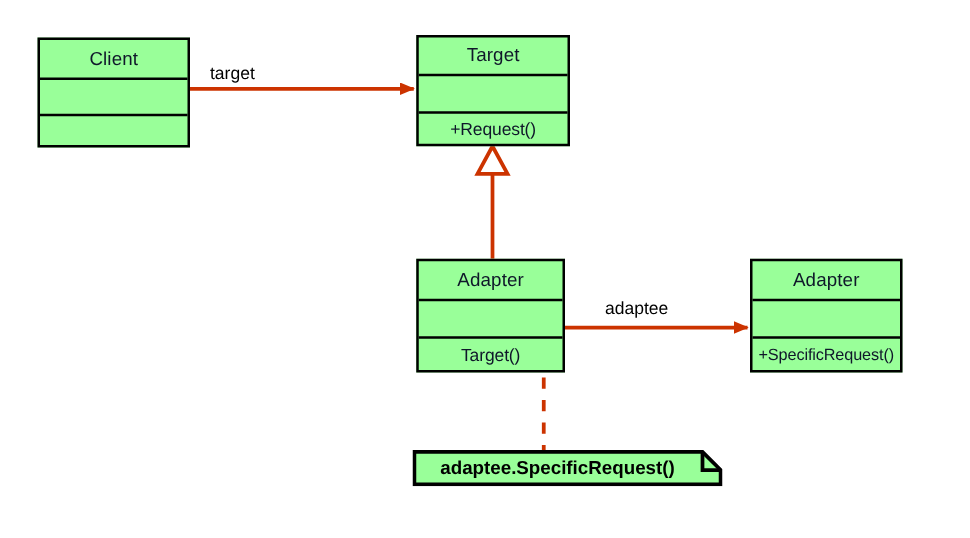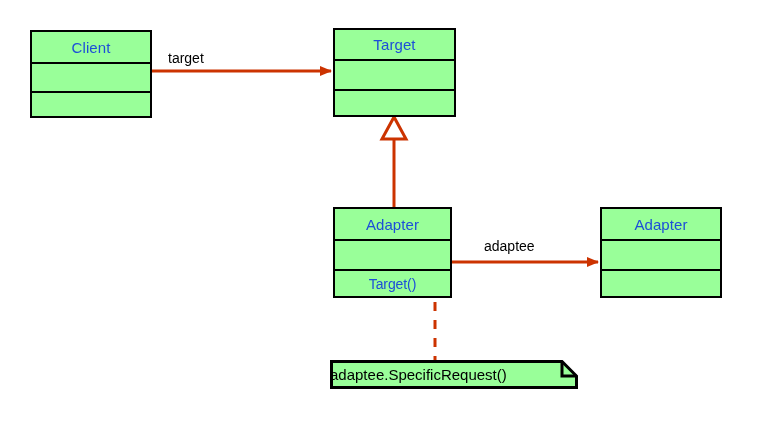--- a/index.html
+++ b/index.html
@@ -23,21 +23,21 @@
     border: 2px solid #000000;
     background: #99ff99;
     display: flex;
     flex-direction: column;
   }
   .uml-row {
     box-sizing: border-box;
     display: flex;
     align-items: center;
     justify-content: center;
-    color: #1d4ed8;
+    color: #0f172a;
     white-space: nowrap;
     overflow: hidden;
   }
   .uml-row.divider {
     border-bottom: 2px solid #000000;
   }
   .uml-name {
     font-size: 15px;
     letter-spacing: 0.1px;
   }
@@ -49,20 +49,22 @@
     letter-spacing: -0.1px;
   }
 
   
   .uml-note {
     position: absolute;
     box-sizing: border-box;
     background: #99ff99;
     display: flex;
     align-items: center;
+    justify-content: center;
+    font-weight: bold;
   }
   .uml-note .note-svg {
     position: absolute;
     left: 0;
     top: 0;
   }
   .uml-note .note-text {
     position: relative;
     font-size: 15px;
     color: #000000;
@@ -115,31 +117,33 @@
 
   <div class="uml-class" style="left:30px; top:30px; width:122px; height:88px;">
     <div class="uml-row divider uml-name" style="height:32px;">Client</div>
     <div class="uml-row divider uml-attrs" style="height:29px;"></div>
     <div class="uml-row uml-ops" style="flex:1;"></div>
   </div>
 
   <div class="uml-class" style="left:333px; top:28px; width:123px; height:89px;">
     <div class="uml-row divider uml-name" style="height:31px;">Target</div>
     <div class="uml-row divider uml-attrs" style="height:30px;"></div>
+    <div class="uml-row uml-ops" style="flex:1;">+Request()</div>
   </div>
 
   <div class="uml-class" style="left:333px; top:207px; width:119px; height:91px;">
     <div class="uml-row divider uml-name" style="height:32px;">Adapter</div>
     <div class="uml-row divider uml-attrs" style="height:30px;"></div>
     <div class="uml-row uml-ops" style="flex:1;">Target()</div>
   </div>
 
   <div class="uml-class" style="left:600px; top:207px; width:122px; height:91px;">
     <div class="uml-row divider uml-name" style="height:32px;">Adapter</div>
     <div class="uml-row divider uml-attrs" style="height:30px;"></div>
+    <div class="uml-row uml-ops" style="flex:1; font-size:13px;">+SpecificRequest()</div>
   </div>
 
   <div class="uml-note" style="left:330px; top:360px; width:248px; height:29px; background:transparent;">
     <svg class="note-svg" width="248" height="29" viewBox="0 0 248 29" xmlns="http://www.w3.org/2000/svg">
       <path d="M1.5,1.5 L232,1.5 L246.5,16 L246.5,27.5 L1.5,27.5 Z" fill="#99ff99" stroke="#000000" stroke-width="3" stroke-linejoin="miter"></path>
       <path d="M232,1.5 L232,16 L246.5,16" fill="none" stroke="#000000" stroke-width="3" stroke-linejoin="miter"></path>
     </svg>
     <span class="note-text">adaptee.SpecificRequest()</span>
   </div>
 

